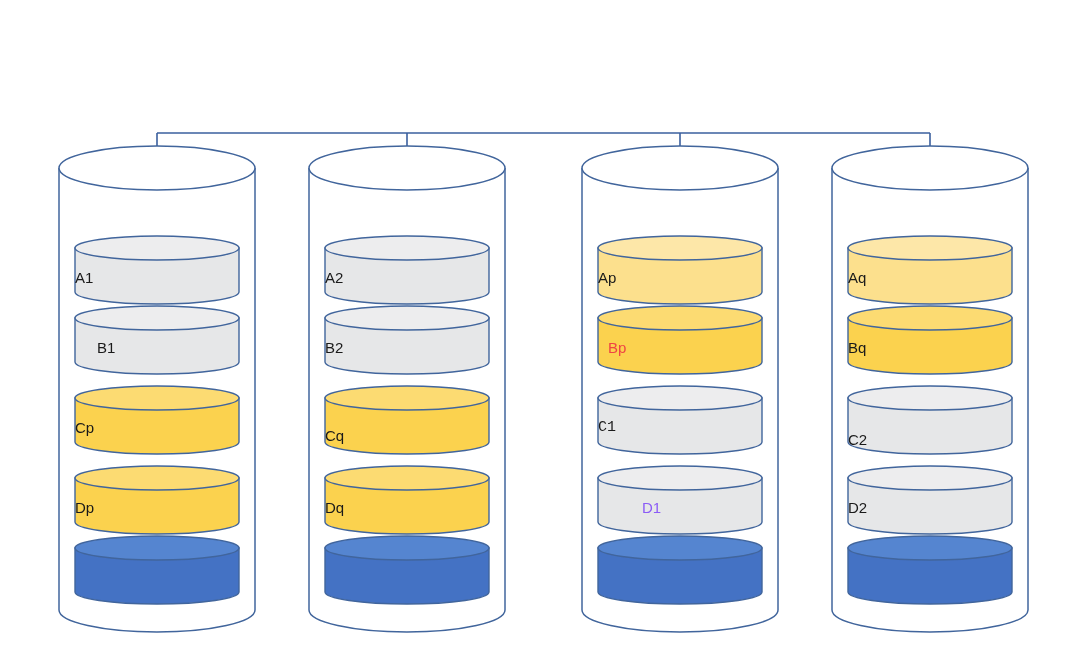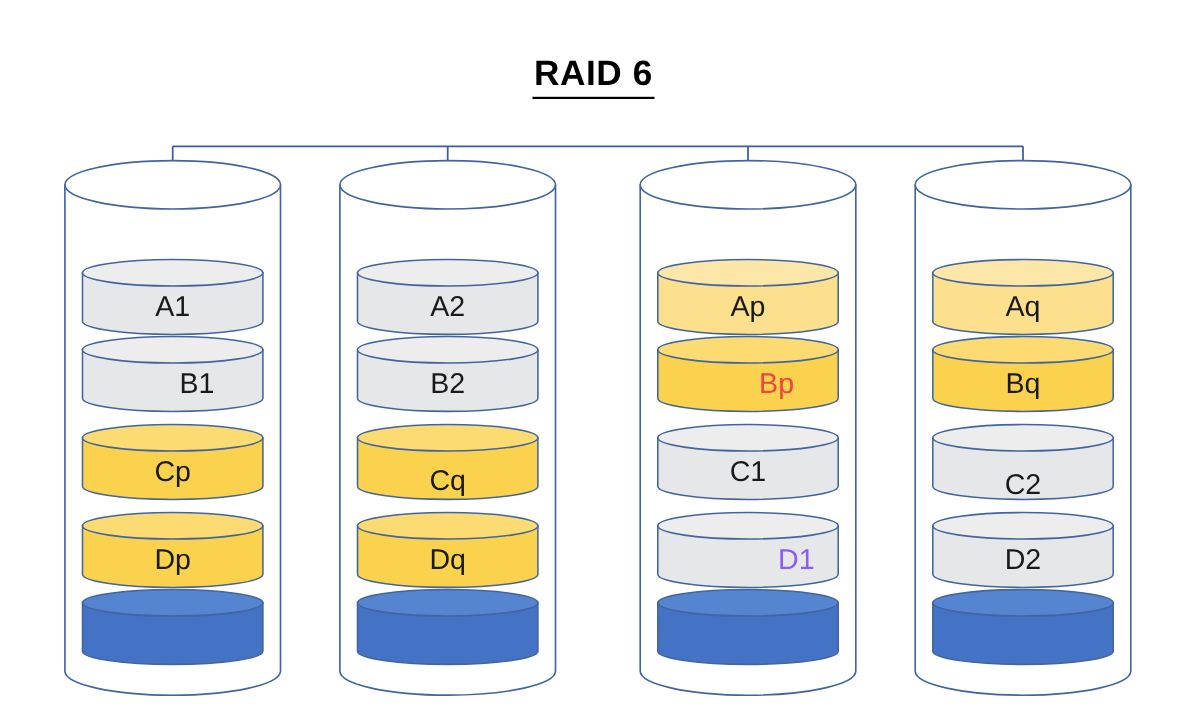--- a/index.html
+++ b/index.html
@@ -40,23 +40,22 @@
     font-weight: bold;
     color: #000000;
     letter-spacing: 0.5px;
     border-bottom: 2px solid #000000;
     padding: 0 2px 3px 2px;
     line-height: 1.15;
   }
   .platter-label {
     position: absolute;
     font-family: "Liberation Sans", sans-serif;
-    font-size: 26px;
+    font-size: 15px;
     color: #1a1a1a;
-    text-align: center;
     white-space: nowrap;
     pointer-events: none;
   }
 </style>
 </head>
 <body>
 
 <div id="stage">
 
   <svg id="diagram-svg" viewBox="0 0 1079 650" xmlns="http://www.w3.org/2000/svg">
@@ -170,36 +169,33 @@
           <path d="M 848 478 L 848 522 A 82 12 0 0 0 1012 522 L 1012 478 Z" fill="#e6e7e8" stroke="#41659c" stroke-width="1.4"></path>
           <ellipse cx="930" cy="478" rx="82" ry="12" fill="#ededee" stroke="#41659c" stroke-width="1.4"></ellipse>
         </g>
         <g>
           <path d="M 848 548 L 848 592 A 82 12 0 0 0 1012 592 L 1012 548 Z" fill="#4472c4" stroke="#41659c" stroke-width="1.4"></path>
           <ellipse cx="930" cy="548" rx="82" ry="12" fill="#5585d0" stroke="#41659c" stroke-width="1.4"></ellipse>
         </g>
       </g>
   </svg>
 
-  <div class="title-wrap">
-    <span class="title-text">RAID 6</span>
-  </div>
 
   <div id="label-layer">
       <div class="platter-label" style="left: 75px; width: 164px; top: 262px; height: 32px; line-height: 32px; color: rgb(26, 26, 26);">A1</div>
       <div class="platter-label" style="left: 75px; width: 164px; top: 332px; height: 32px; line-height: 32px; color: rgb(26, 26, 26); padding-left: 22px;">B1</div>
       <div class="platter-label" style="left: 75px; width: 164px; top: 412px; height: 32px; line-height: 32px; color: rgb(26, 26, 26);">Cp</div>
       <div class="platter-label" style="left: 75px; width: 164px; top: 492px; height: 32px; line-height: 32px; color: rgb(26, 26, 26);">Dp</div>
       <div class="platter-label" style="left: 325px; width: 164px; top: 262px; height: 32px; line-height: 32px; color: rgb(26, 26, 26);">A2</div>
       <div class="platter-label" style="left: 325px; width: 164px; top: 332px; height: 32px; line-height: 32px; color: rgb(26, 26, 26);">B2</div>
       <div class="platter-label" style="left: 325px; width: 164px; top: 420px; height: 32px; line-height: 32px; color: rgb(26, 26, 26);">Cq</div>
       <div class="platter-label" style="left: 325px; width: 164px; top: 492px; height: 32px; line-height: 32px; color: rgb(26, 26, 26);">Dq</div>
       <div class="platter-label" style="left: 598px; width: 164px; top: 262px; height: 32px; line-height: 32px; color: rgb(26, 26, 26);">Ap</div>
       <div class="platter-label" style="left: 598px; width: 196px; top: 332px; height: 32px; line-height: 32px; color: #ef4444; margin-left: 10px;">Bp</div>
-      <div class="platter-label" style="left: 598px; width: 164px; top: 412px; height: 32px; line-height: 32px; color: rgb(26, 26, 26);">C1</div>
+      <div class="platter-label" style="left: 598px; width: 164px; top: 412px; height: 32px; line-height: 32px; color: rgb(26, 26, 26); font-family: Liberation Mono, monospace;">C1</div>
       <div class="platter-label" style="left: 598px; width: 164px; top: 492px; height: 32px; line-height: 32px; color: #8b5cf6; margin-left: 44px;">D1</div>
       <div class="platter-label" style="left: 848px; width: 164px; top: 262px; height: 32px; line-height: 32px; color: rgb(26, 26, 26);">Aq</div>
       <div class="platter-label" style="left: 848px; width: 164px; top: 332px; height: 32px; line-height: 32px; color: rgb(26, 26, 26);">Bq</div>
       <div class="platter-label" style="left: 848px; width: 164px; top: 412px; height: 32px; line-height: 32px; color: rgb(26, 26, 26); margin-top: 12px;">C2</div>
       <div class="platter-label" style="left: 848px; width: 164px; top: 492px; height: 32px; line-height: 32px; color: rgb(26, 26, 26);">D2</div>
     </div>
 
 </div>
 
 </body></html>

